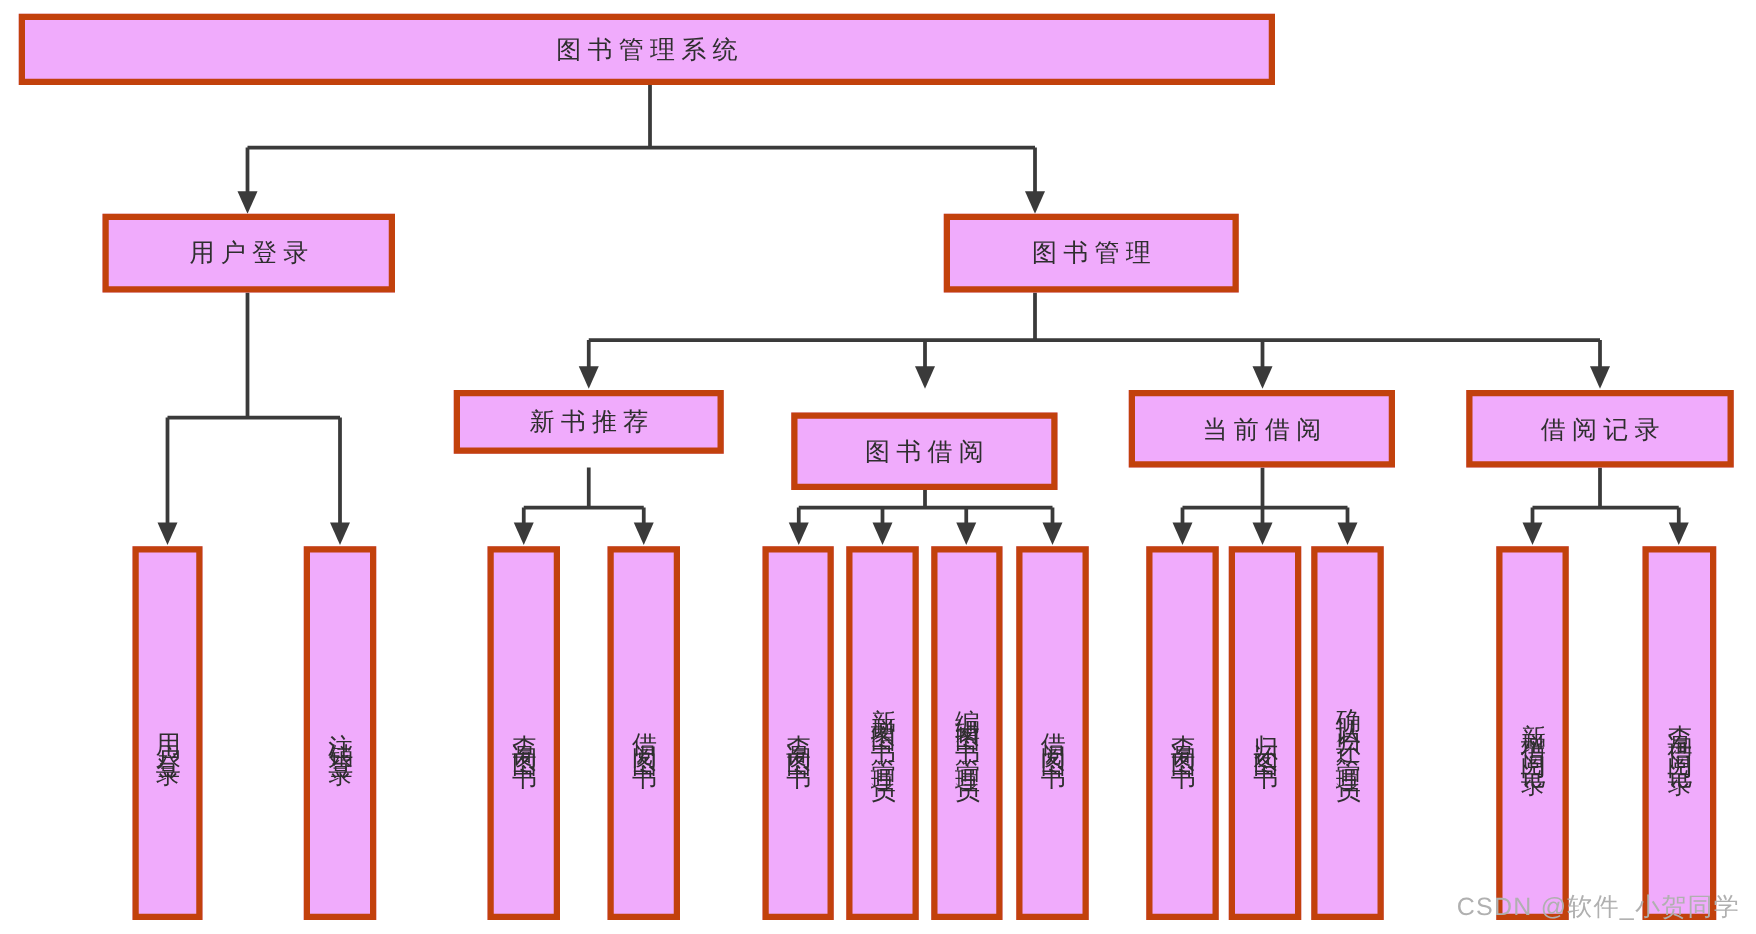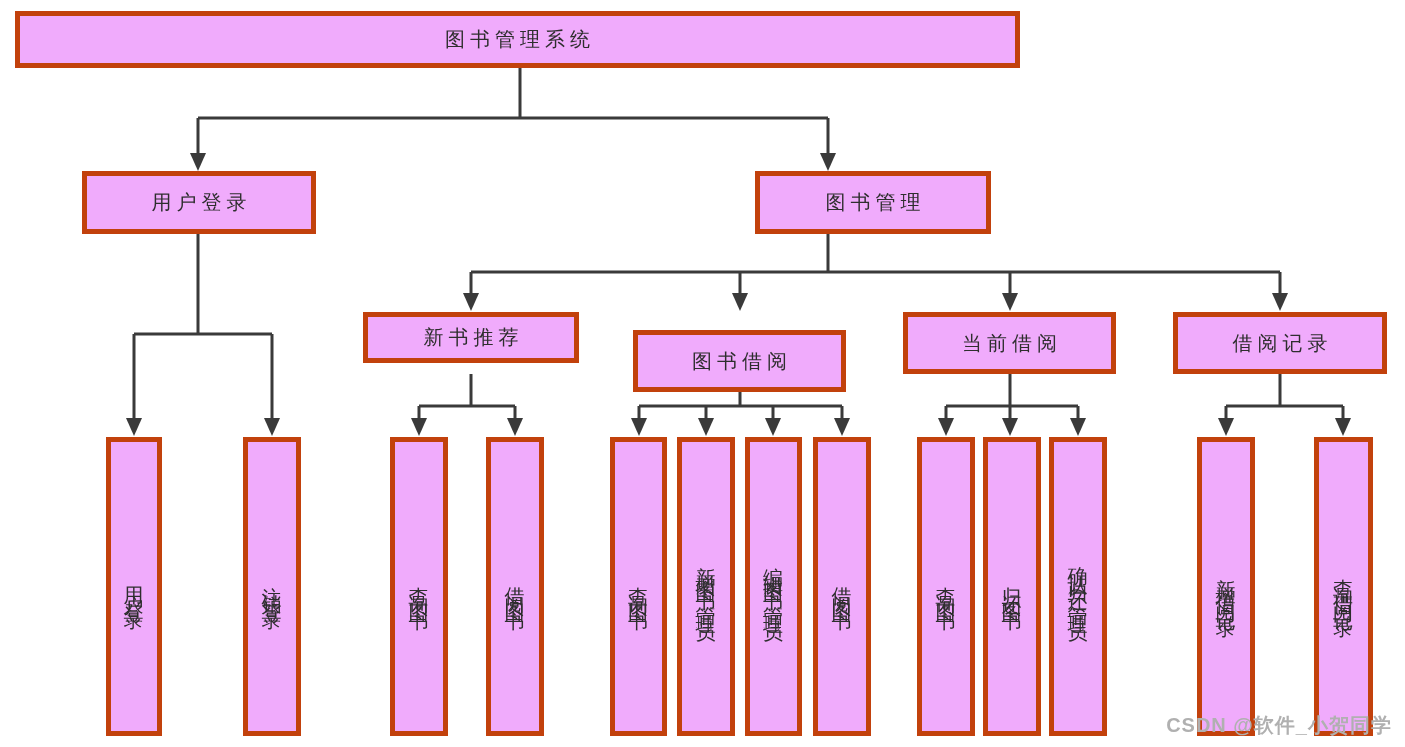--- a/index.html
+++ b/index.html
@@ -65,21 +65,20 @@
   .n-leaf-query-record { left: 1314px; width: 59px; }
   .watermark {
     position: absolute;
     right: 13px;
     top: 712px;
     font-size: 20px;
     letter-spacing: 1px;
     color: #b0b0b0;
     z-index: 5;
     white-space: nowrap;
-    font-weight: bold;
   }
 </style>
 </head>
 <body>
 
 <div class="canvas">
 
   <svg class="connector-layer" viewBox="0 0 1405 747" xmlns="http://www.w3.org/2000/svg">
     <g>
       <path class="ln" d="M520 68 V118 M198 118 H828 M198 118 V158 M828 118 V158"></path>

